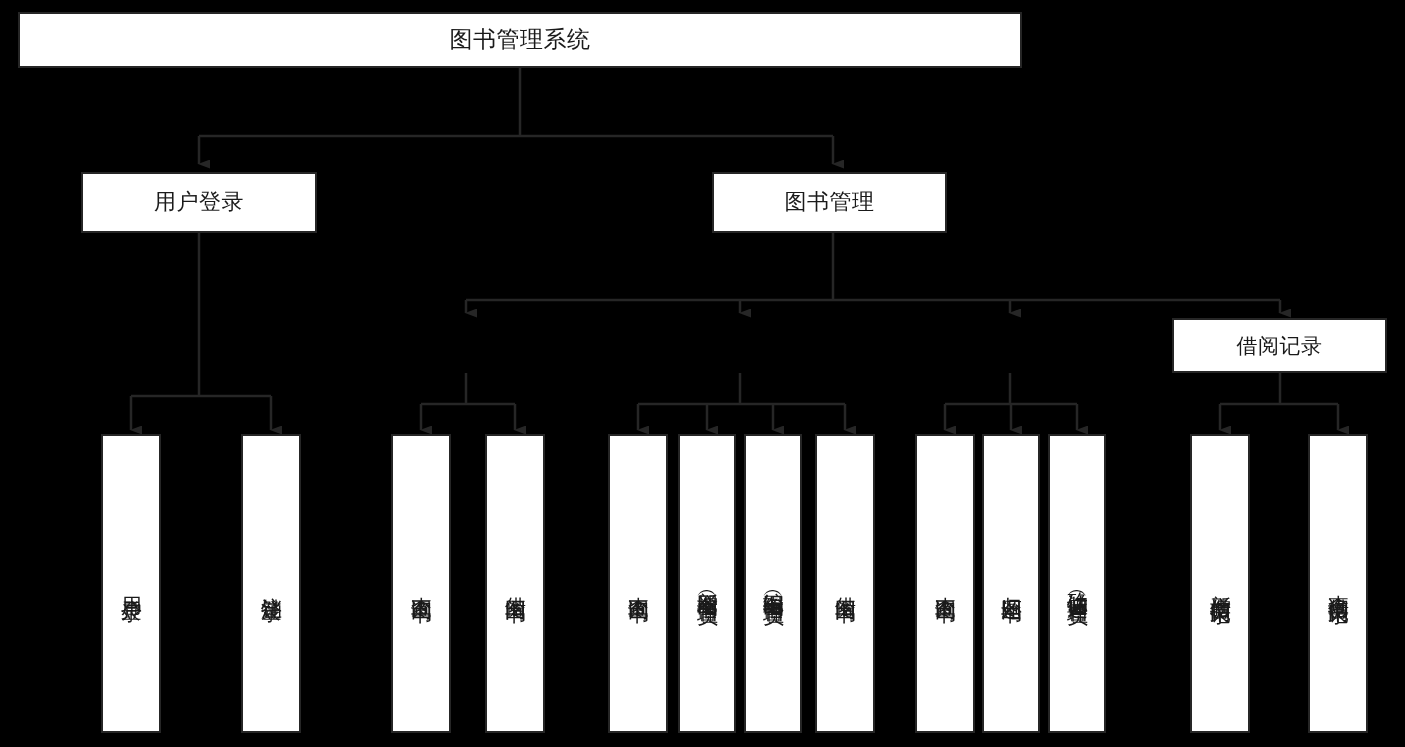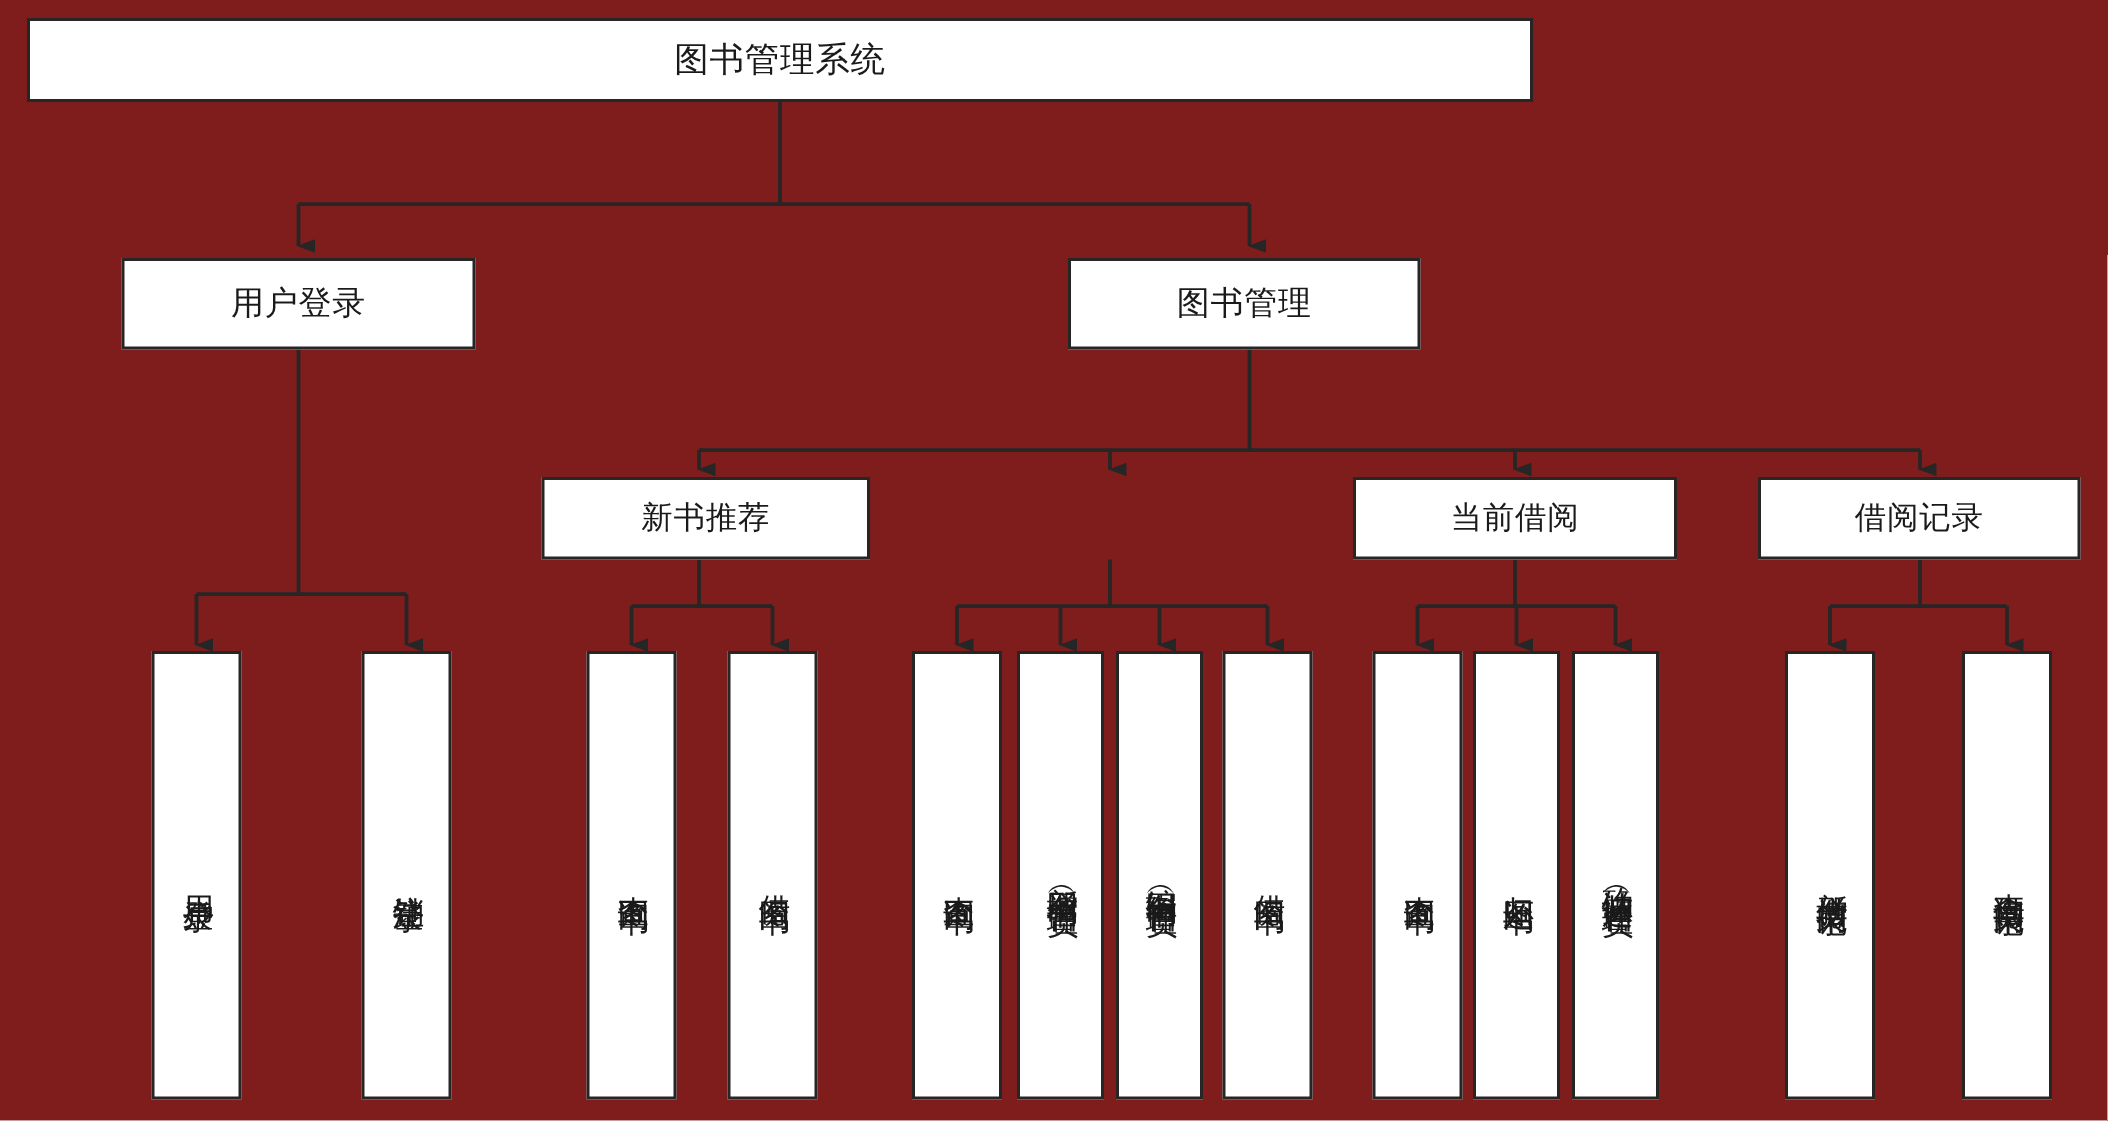--- a/index.html
+++ b/index.html
@@ -4,21 +4,21 @@
 <style>
   html, body {
     margin: 0;
     padding: 0;
     background: #ffffff;
   }
   #canvas {
     position: relative;
     width: 1405px;
     height: 747px;
-    background: #7f1d1d;
+    background: #000000;
     font-family: "Liberation Sans", "DejaVu Sans", sans-serif;
     overflow: hidden;
   }
   svg.edges {
     position: absolute;
     left: 0;
     top: 0;
     width: 1405px;
     height: 747px;
     pointer-events: none;
@@ -120,26 +120,20 @@
     <span class="label">图书管理系统</span>
   </div>
 
   <div class="node level2" style="left:81px; top:172px; width:236px; height:61px;">
     <span class="label">用户登录</span>
   </div>
   <div class="node level2" style="left:712px; top:172px; width:235px; height:61px;">
     <span class="label">图书管理</span>
   </div>
 
-  <div class="node level3" style="left:361px; top:318px; width:219px; height:55px;">
-    <span class="label">新书推荐</span>
-  </div>
-  <div class="node level3" style="left:902px; top:318px; width:216px; height:55px;">
-    <span class="label">当前借阅</span>
-  </div>
   <div class="node level3" style="left:1172px; top:318px; width:215px; height:55px;">
     <span class="label">借阅记录</span>
   </div>
 
   <div class="node leaf" style="left:101px; top:434px; width:60px; height:299px;">
     <span class="label">用户登录</span>
   </div>
   <div class="node leaf" style="left:241px; top:434px; width:60px; height:299px;">
     <span class="label">注销登录</span>
   </div>

